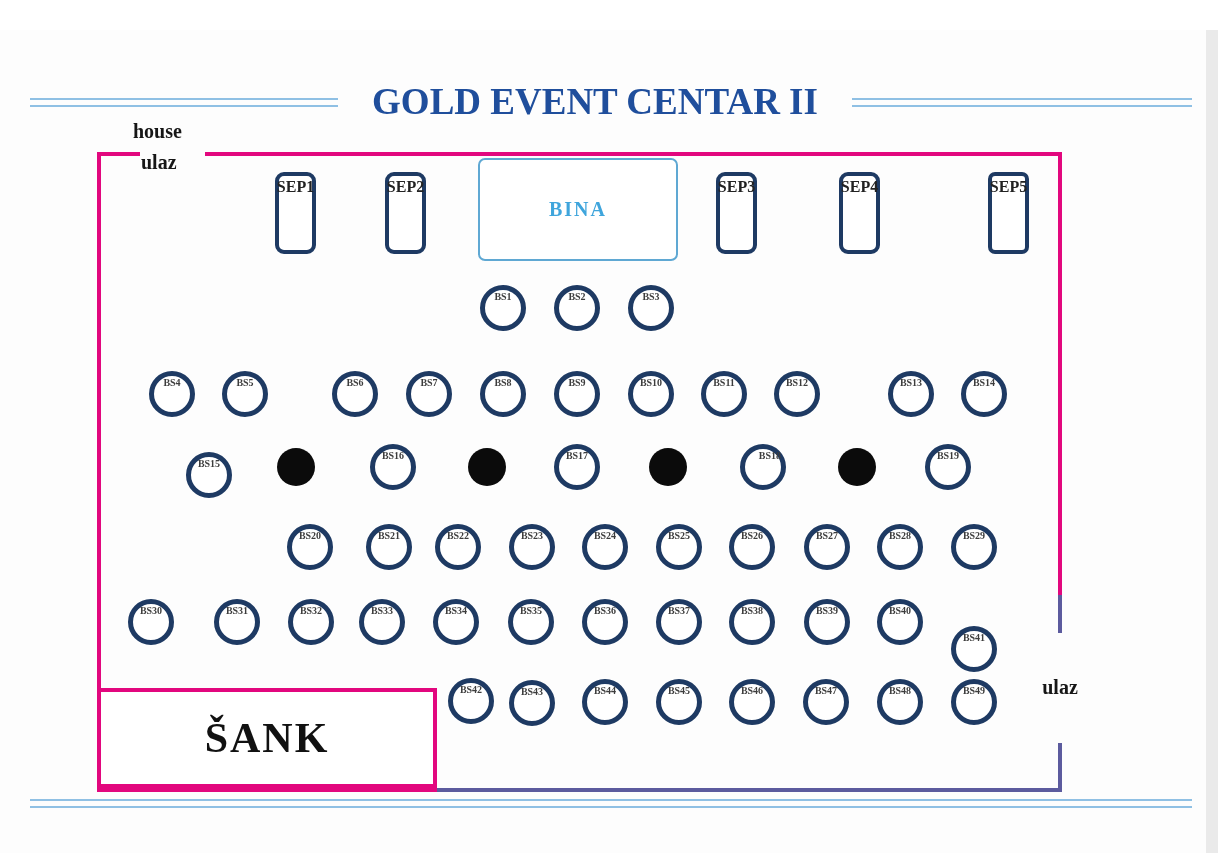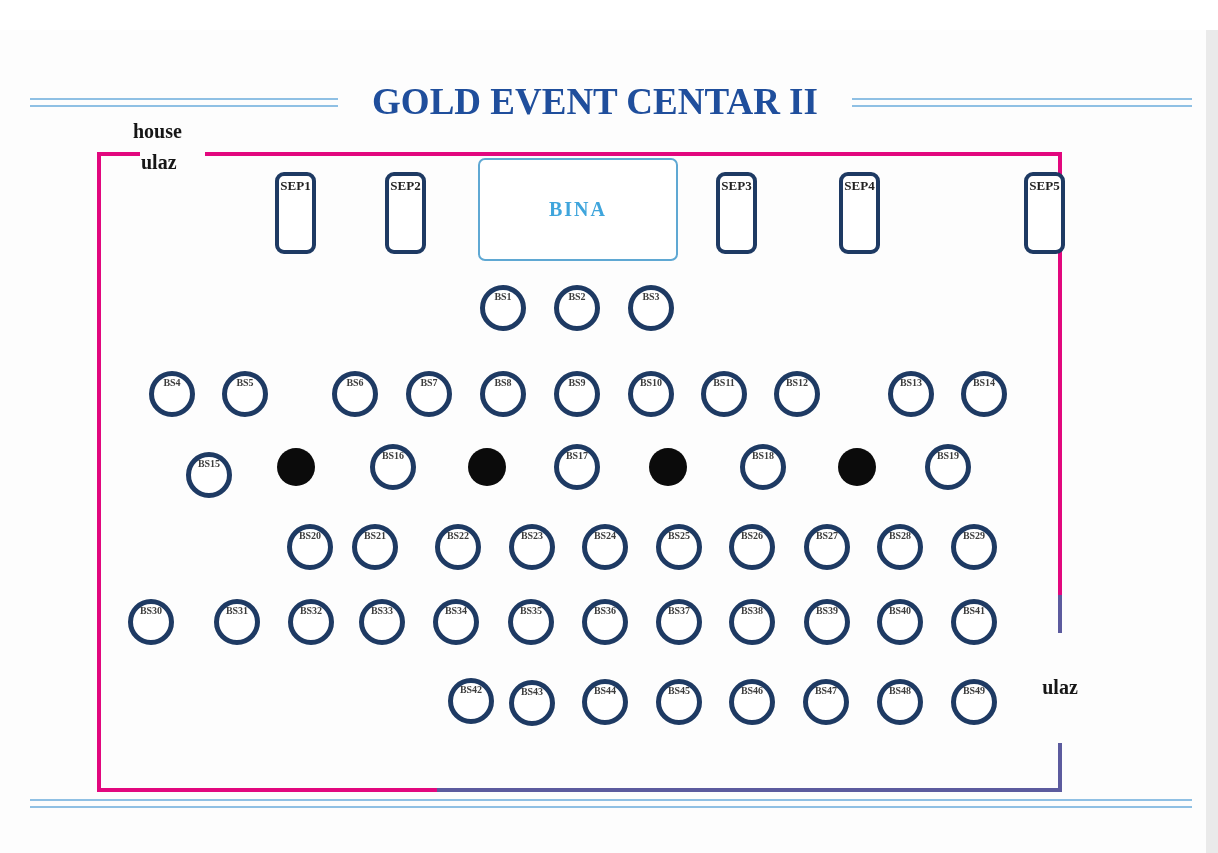--- a/index.html
+++ b/index.html
@@ -25,21 +25,21 @@
     position:absolute;left:478px;top:128px;width:196px;height:99px;
     border:2px solid var(--stage-blue,#5FA8D3);border-radius:7px;background:#fff;
     display:flex;align-items:center;justify-content:center;
   }
   #stage span{font-size:20px;font-weight:700;letter-spacing:2px;color:var(--stage-text,#3FA5DC);}
   .booth{
     position:absolute;width:33px;height:74px;background:#fff;
     border:4px solid var(--navy,#1E3A63);border-radius:9px;
     display:flex;justify-content:center;align-items:flex-start;
   }
-  .booth-label{font-size:13px;font-weight:700;color:#222;margin-top:2px;}
+  .booth-label{font-size:16px;font-weight:700;color:#222;margin-top:2px;}
   
   .seat{
     position:absolute;width:36px;height:36px;border-radius:50%;
     border:5px solid var(--navy,#1E3A63);background:#fff;
     display:flex;justify-content:center;align-items:flex-start;
   }
   .seat-label{font-size:10px;font-weight:600;color:#3d3d3d;margin-top:1px;white-space:nowrap;}
   .pillar{
     position:absolute;width:38px;height:38px;border-radius:50%;
     background:var(--dot-black,#0b0b0b);
@@ -85,21 +85,21 @@
       </div>
       <div class="booth" style="left: 385px; top: 142px;">
         <span class="booth-label">SEP2</span>
       </div>
       <div class="booth" style="left: 716px; top: 142px;">
         <span class="booth-label">SEP3</span>
       </div>
       <div class="booth" style="left: 839px; top: 142px;">
         <span class="booth-label">SEP4</span>
       </div>
-      <div class="booth" style="left: 1024px; top: 142px;">
+      <div class="booth" style="left: 988px; top: 142px; border-radius: 7px;">
         <span class="booth-label">SEP5</span>
       </div>
     </div>
 
   <div id="seats">
       <div class="seat" style="left: 480px; top: 255px;">
         <span class="seat-label">BS1</span>
       </div>
       <div class="seat" style="left: 554px; top: 255px;">
         <span class="seat-label">BS2</span>
@@ -142,30 +142,30 @@
       </div>
       <div class="seat" style="left: 186px; top: 422px;">
         <span class="seat-label">BS15</span>
       </div>
       <div class="seat" style="left: 370px; top: 414px;">
         <span class="seat-label">BS16</span>
       </div>
       <div class="seat" style="left: 554px; top: 414px;">
         <span class="seat-label">BS17</span>
       </div>
-      <div class="seat" style="left: 740px; top: 414px;">
+      <div class="seat" style="left: 740px; top: 414px; justify-content: flex-end;">
         <span class="seat-label">BS18</span>
       </div>
       <div class="seat" style="left: 925px; top: 414px;">
         <span class="seat-label">BS19</span>
       </div>
       <div class="seat" style="left: 287px; top: 494px;">
         <span class="seat-label">BS20</span>
       </div>
-      <div class="seat" style="left: 352px; top: 494px;">
+      <div class="seat" style="left: 366px; top: 494px;">
         <span class="seat-label">BS21</span>
       </div>
       <div class="seat" style="left: 435px; top: 494px;">
         <span class="seat-label">BS22</span>
       </div>
       <div class="seat" style="left: 509px; top: 494px;">
         <span class="seat-label">BS23</span>
       </div>
       <div class="seat" style="left: 582px; top: 494px;">
         <span class="seat-label">BS24</span>
@@ -211,21 +211,21 @@
       </div>
       <div class="seat" style="left: 729px; top: 569px;">
         <span class="seat-label">BS38</span>
       </div>
       <div class="seat" style="left: 804px; top: 569px;">
         <span class="seat-label">BS39</span>
       </div>
       <div class="seat" style="left: 877px; top: 569px;">
         <span class="seat-label">BS40</span>
       </div>
-      <div class="seat" style="left: 951px; top: 569px;">
+      <div class="seat" style="left: 951px; top: 596px;">
         <span class="seat-label">BS41</span>
       </div>
       <div class="seat" style="left: 448px; top: 648px;">
         <span class="seat-label">BS42</span>
       </div>
       <div class="seat" style="left: 509px; top: 650px;">
         <span class="seat-label">BS43</span>
       </div>
       <div class="seat" style="left: 582px; top: 649px;">
         <span class="seat-label">BS44</span>
@@ -244,19 +244,22 @@
       </div>
       <div class="seat" style="left: 951px; top: 649px;">
         <span class="seat-label">BS49</span>
       </div>
       <div class="pillar" style="left: 277px; top: 418px;"></div>
       <div class="pillar" style="left: 468px; top: 418px;"></div>
       <div class="pillar" style="left: 649px; top: 418px;"></div>
       <div class="pillar" style="left: 838px; top: 418px;"></div>
     </div>
 
+  <div id="bar">
+    <span>ŠANK</span>
+  </div>
 
   <div class="area-label" style="left:1030px;top:646px;width:60px;text-align:center;">ulaz</div>
 
   <div class="dline" style="left:30px;top:769px;width:1162px;"></div>
 
   <div id="page-edge"></div>
 </div>
 
 </body></html>

